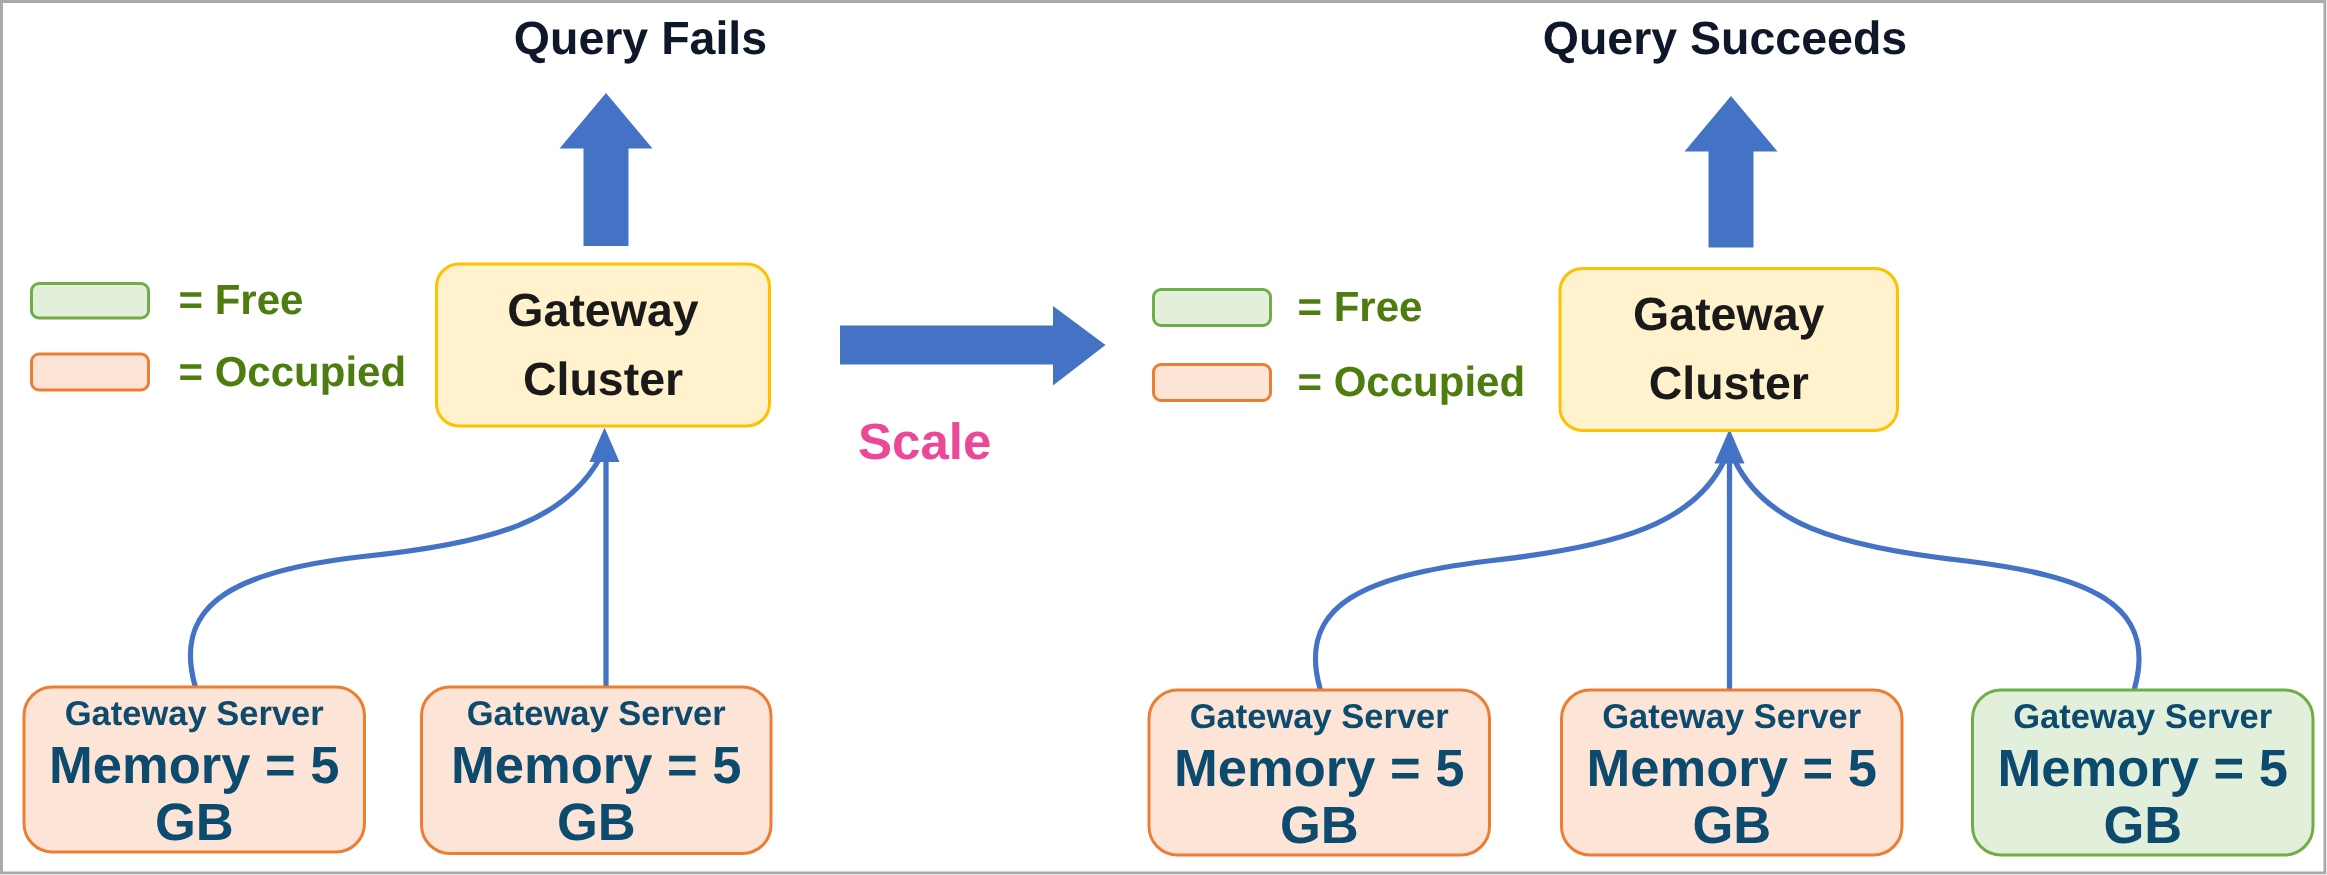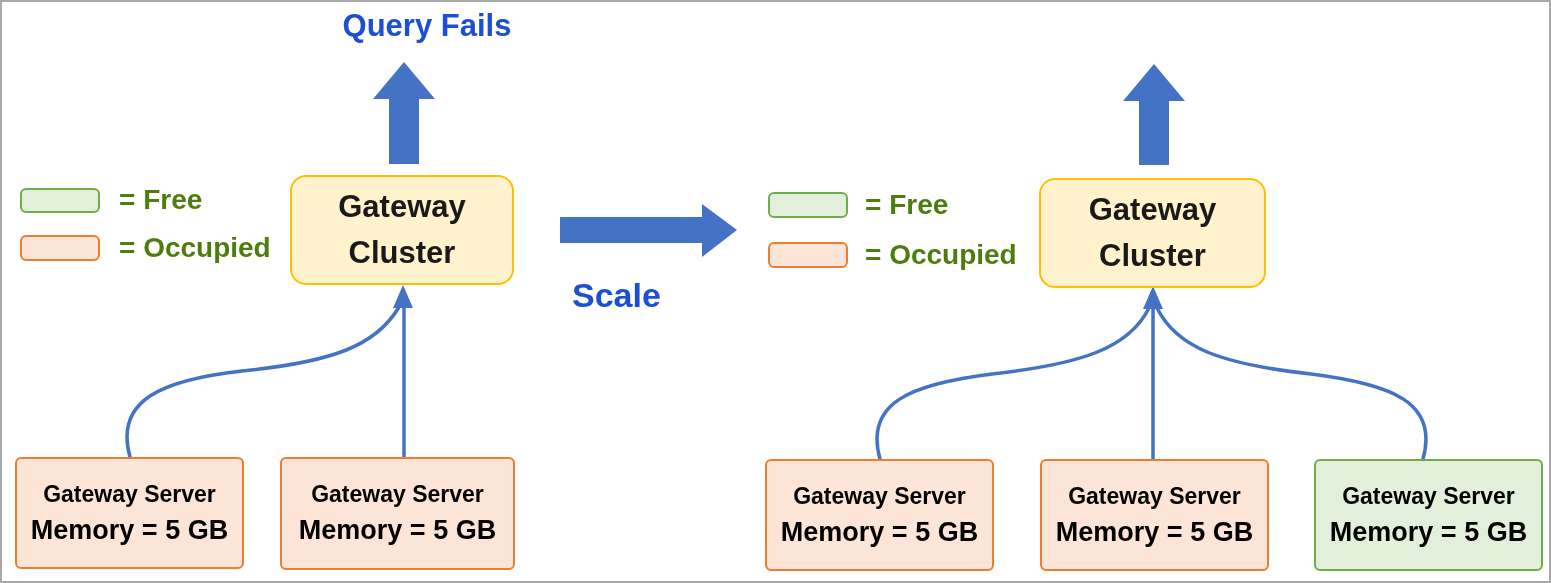--- a/index.html
+++ b/index.html
@@ -9,48 +9,48 @@
     background:#ffffff;
     border:2px solid #a9a9a9;
     box-sizing:border-box;
     font-family:"Liberation Sans", sans-serif;
     color:#1f1f1f;
     overflow:hidden;
   }
   .abs{position:absolute;}
   svg.layer{position:absolute;left:0;top:0;z-index:1;}
   .title{
-    font-size:31px;font-weight:600;color:#1d4ed8;
+    font-size:31px;font-weight:600;color:#0f172a;
     text-align:center;white-space:nowrap;z-index:2;
   }
   .cluster-box{
     background:#fff2cc;border:2.5px solid #ffc000;border-radius:16px;
     display:flex;flex-direction:column;align-items:center;justify-content:center;
     font-size:31px;font-weight:600;line-height:46px;color:#1a1a1a;
     z-index:2;box-sizing:border-box;text-align:right;
   }
   .server-box{
-    border-radius:6px;
+    border-radius:20px;
     display:flex;flex-direction:column;align-items:center;justify-content:center;
-    color:#000000;z-index:2;box-sizing:border-box;text-align:center;
+    color:#0c4a6e;z-index:2;box-sizing:border-box;text-align:center;
   }
   .server-box.occupied{background:#fce4d6;border:2.5px solid #ed7d31;}
   .server-box.free{background:#e2efda;border:2.5px solid #70ad47;}
   .server-name{font-size:23px;font-weight:600;line-height:33px;}
-  .server-memory{font-size:27px;font-weight:600;line-height:38px;}
+  .server-memory{font-size:35px;font-weight:600;line-height:38px;}
   .legend-swatch{
     border-radius:6px;z-index:2;box-sizing:border-box;
   }
   .legend-swatch.free{background:#e2efda;border:2.5px solid #70ad47;}
   .legend-swatch.occupied{background:#fce4d6;border:2.5px solid #ed7d31;}
   .legend-label{
     font-size:28px;font-weight:600;color:#4d7c0f;white-space:nowrap;z-index:2;
   }
   .scale-label{
-    font-size:34px;font-weight:600;color:#1d4ed8;line-height:54px;z-index:2;text-align:right;
+    font-size:34px;font-weight:600;color:#ec4899;line-height:54px;z-index:2;text-align:right;
   }
 </style>
 </head>
 <body>
 
 <div id="canvas">
 
   <svg class="layer" width="1551" height="583" viewBox="0 0 1551 583">
 
     <polygon points="402,60 433,97 417,97 417,162 387,162 387,97 371,97" fill="#4472c4"></polygon>
@@ -87,20 +87,21 @@
   </div>
   <div class="abs server-box occupied" style="left:278px;top:455px;width:235px;height:113px;">
     <span class="server-name">Gateway Server</span>
     <span class="server-memory">Memory = 5 GB</span>
   </div>
 
   <div class="abs scale-label" style="left:570px;top:266px;">
     <div>Scale</div>
   </div>
 
+  <div class="abs title" style="left:1023px;top:6px;width:250px;">Query Succeeds</div>
 
   <div class="abs legend-swatch free" style="left:766px;top:190px;width:80px;height:26px;"></div>
   <div class="abs legend-label" style="left:863px;top:187px;">= Free</div>
   <div class="abs legend-swatch occupied" style="left:766px;top:240px;width:80px;height:26px;"></div>
   <div class="abs legend-label" style="left:863px;top:237px;">= Occupied</div>
 
   <div class="abs cluster-box" style="left:1037px;top:176px;width:227px;height:110px;">
     <span>Gateway</span>
     <span>Cluster</span>
   </div>

